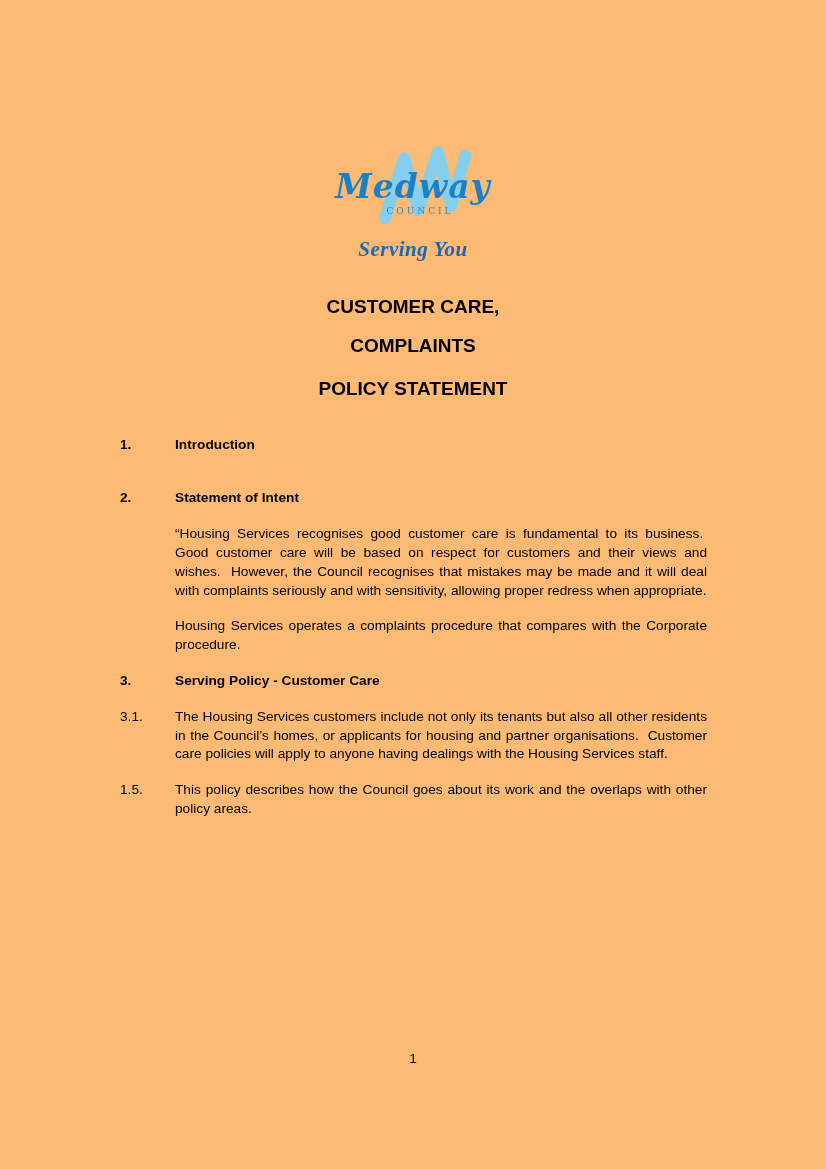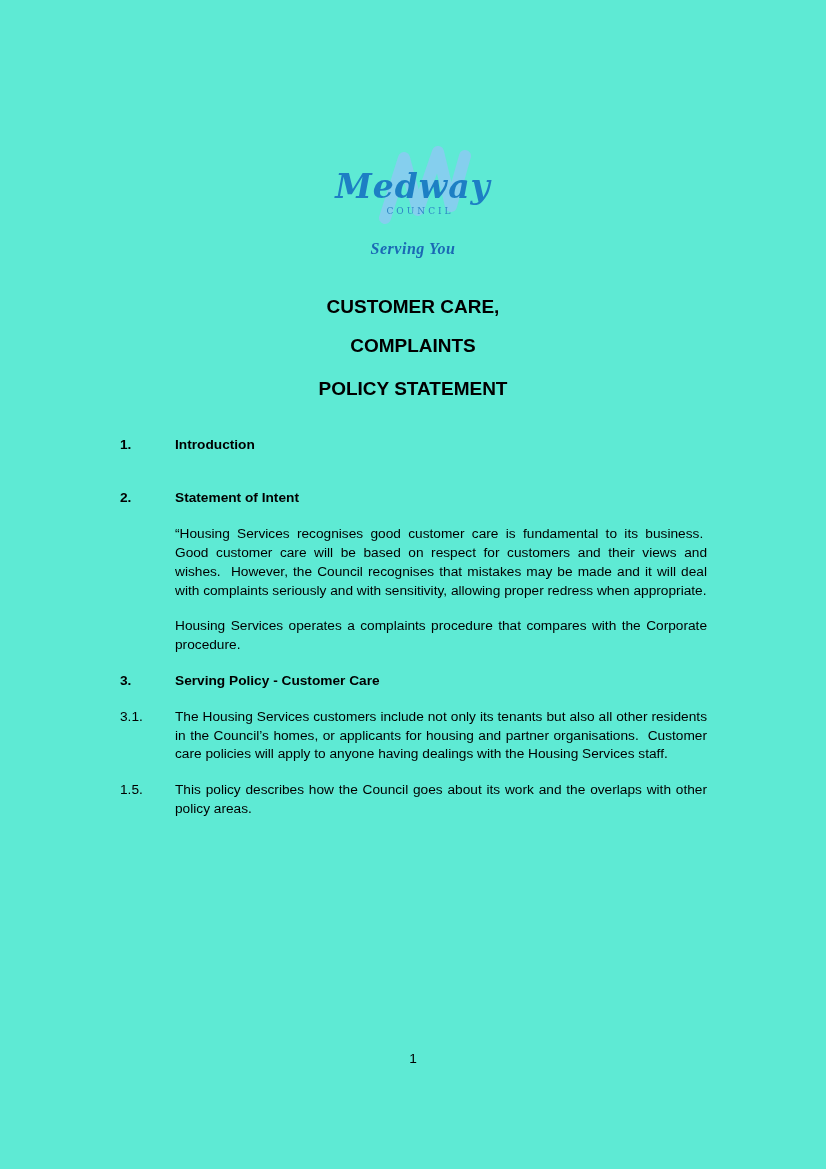--- a/index.html
+++ b/index.html
@@ -1,33 +1,33 @@
 <!DOCTYPE html>
 <html><head>
 <meta charset="utf-8">
 <style>
   html, body { margin: 0; padding: 0; background: #ffffff; }
   .page {
     position: relative;
     width: 826px;
     height: 1169px;
-    background: #5eead4;
+    background: #fdba74;
     overflow: hidden;
     font-family: "Liberation Sans", sans-serif;
     font-size: 13.7px;
     line-height: 18.8px;
     color: #000000;
   }
   .logo-wrap { padding-top: 146px; text-align: center; }
   .logo-svg { display: inline-block; }
   .tagline {
     font-family: "Liberation Serif", serif;
     font-style: italic;
     font-weight: bold;
-    font-size: 16px;
+    font-size: 21px;
     color: #1a68b4;
     margin-top: 8px;
     letter-spacing: 0.5px;
   }
   .titles { text-align: center; font-weight: bold; font-size: 19px; margin-top: 40px; }
   .titles .t { line-height: 15px; }
   .titles .t-0 { margin-bottom: 24px; }
   .titles .t-1 { margin-bottom: 28px; }
   .doc { margin: 40px 119px 0 120px; }
   .section { }

